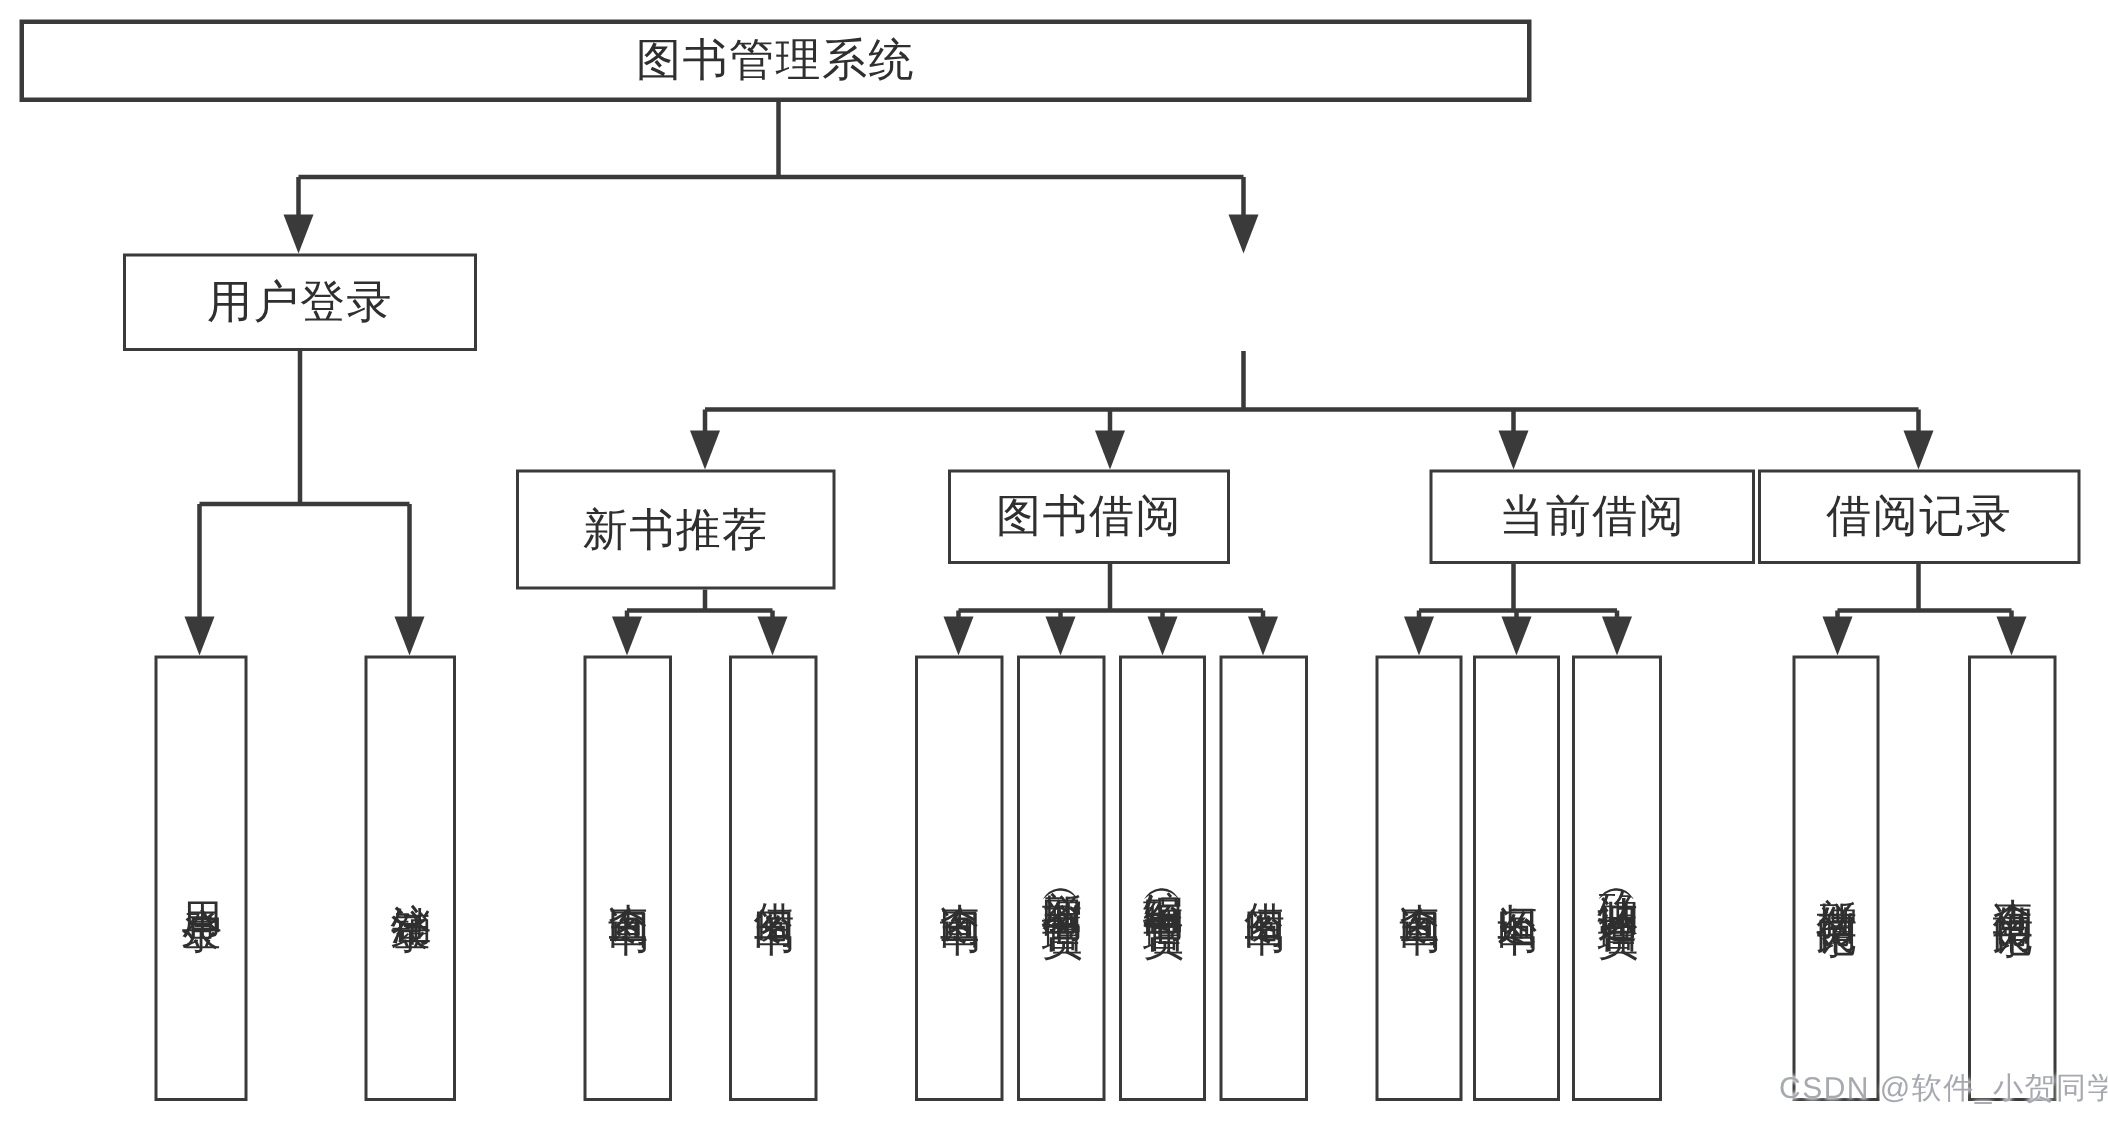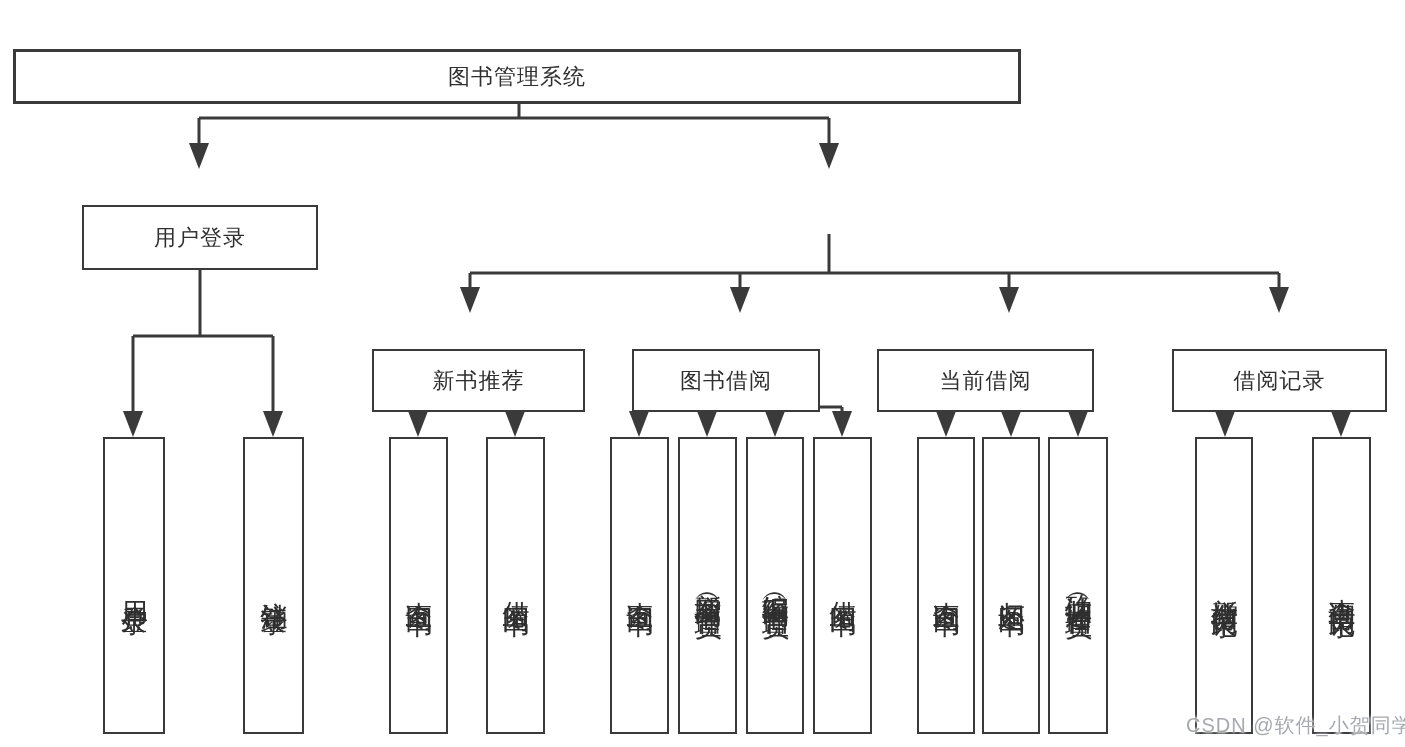--- a/index.html
+++ b/index.html
@@ -21,21 +21,21 @@
   .wires{position:absolute;left:0;top:0;z-index:1;}
   .node{
     position:absolute;
     box-sizing:border-box;
     background:var(--boxbg);
     border:2px solid var(--border);
     display:flex;align-items:center;justify-content:center;
     color:var(--text);
     z-index:2;
   }
-  .node.h{font-size:22px;letter-spacing:1px;margin-top:36px;}
+  .node.h{font-size:30px;letter-spacing:1px;}
   .node.root{border-width:3px;}
   .node.v{
     writing-mode:vertical-lr;
     font-size:27px;
     letter-spacing:3px;
     line-height:1;
   }
   .node span{white-space:nowrap;}
   .watermark{
     position:absolute;
@@ -87,27 +87,27 @@
   </svg>
 
   <div class="node h root" style="left:13px;top:13px;width:1008px;height:55px">
     <span>图书管理系统</span>
   </div>
 
   <div class="node h" style="left:82px;top:169px;width:236px;height:65px">
     <span>用户登录</span>
   </div>
 
-  <div class="node h" style="left:372px;top:313px;width:213px;height:63px">
+  <div class="node h" style="left:344px;top:313px;width:213px;height:80px">
     <span>新书推荐</span>
   </div>
   <div class="node h" style="left:632px;top:313px;width:188px;height:63px">
     <span>图书借阅</span>
   </div>
-  <div class="node h" style="left:877px;top:313px;width:217px;height:63px">
+  <div class="node h" style="left:953px;top:313px;width:217px;height:63px">
     <span>当前借阅</span>
   </div>
   <div class="node h" style="left:1172px;top:313px;width:215px;height:63px">
     <span>借阅记录</span>
   </div>
 
   <div class="node v" style="left:103px;top:437px;width:62px;height:297px">
     <span>用户登录</span>
   </div>
   <div class="node v" style="left:243px;top:437px;width:61px;height:297px">

